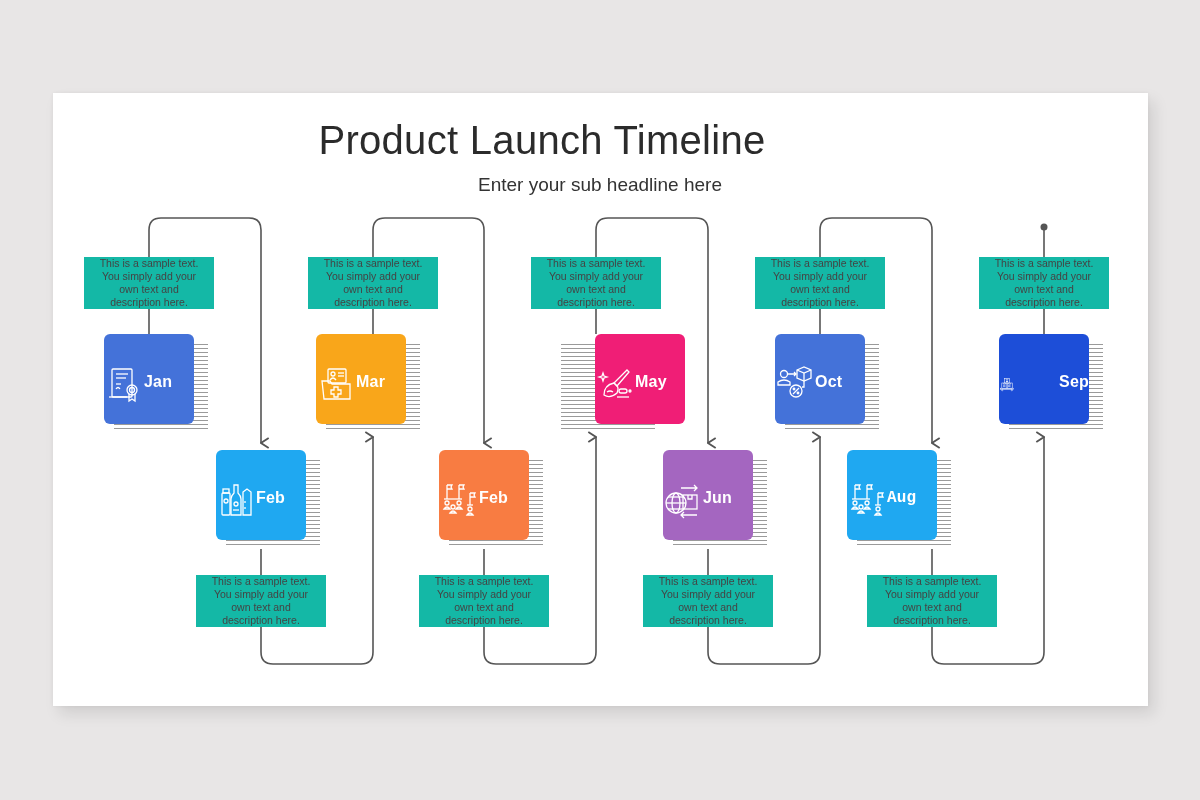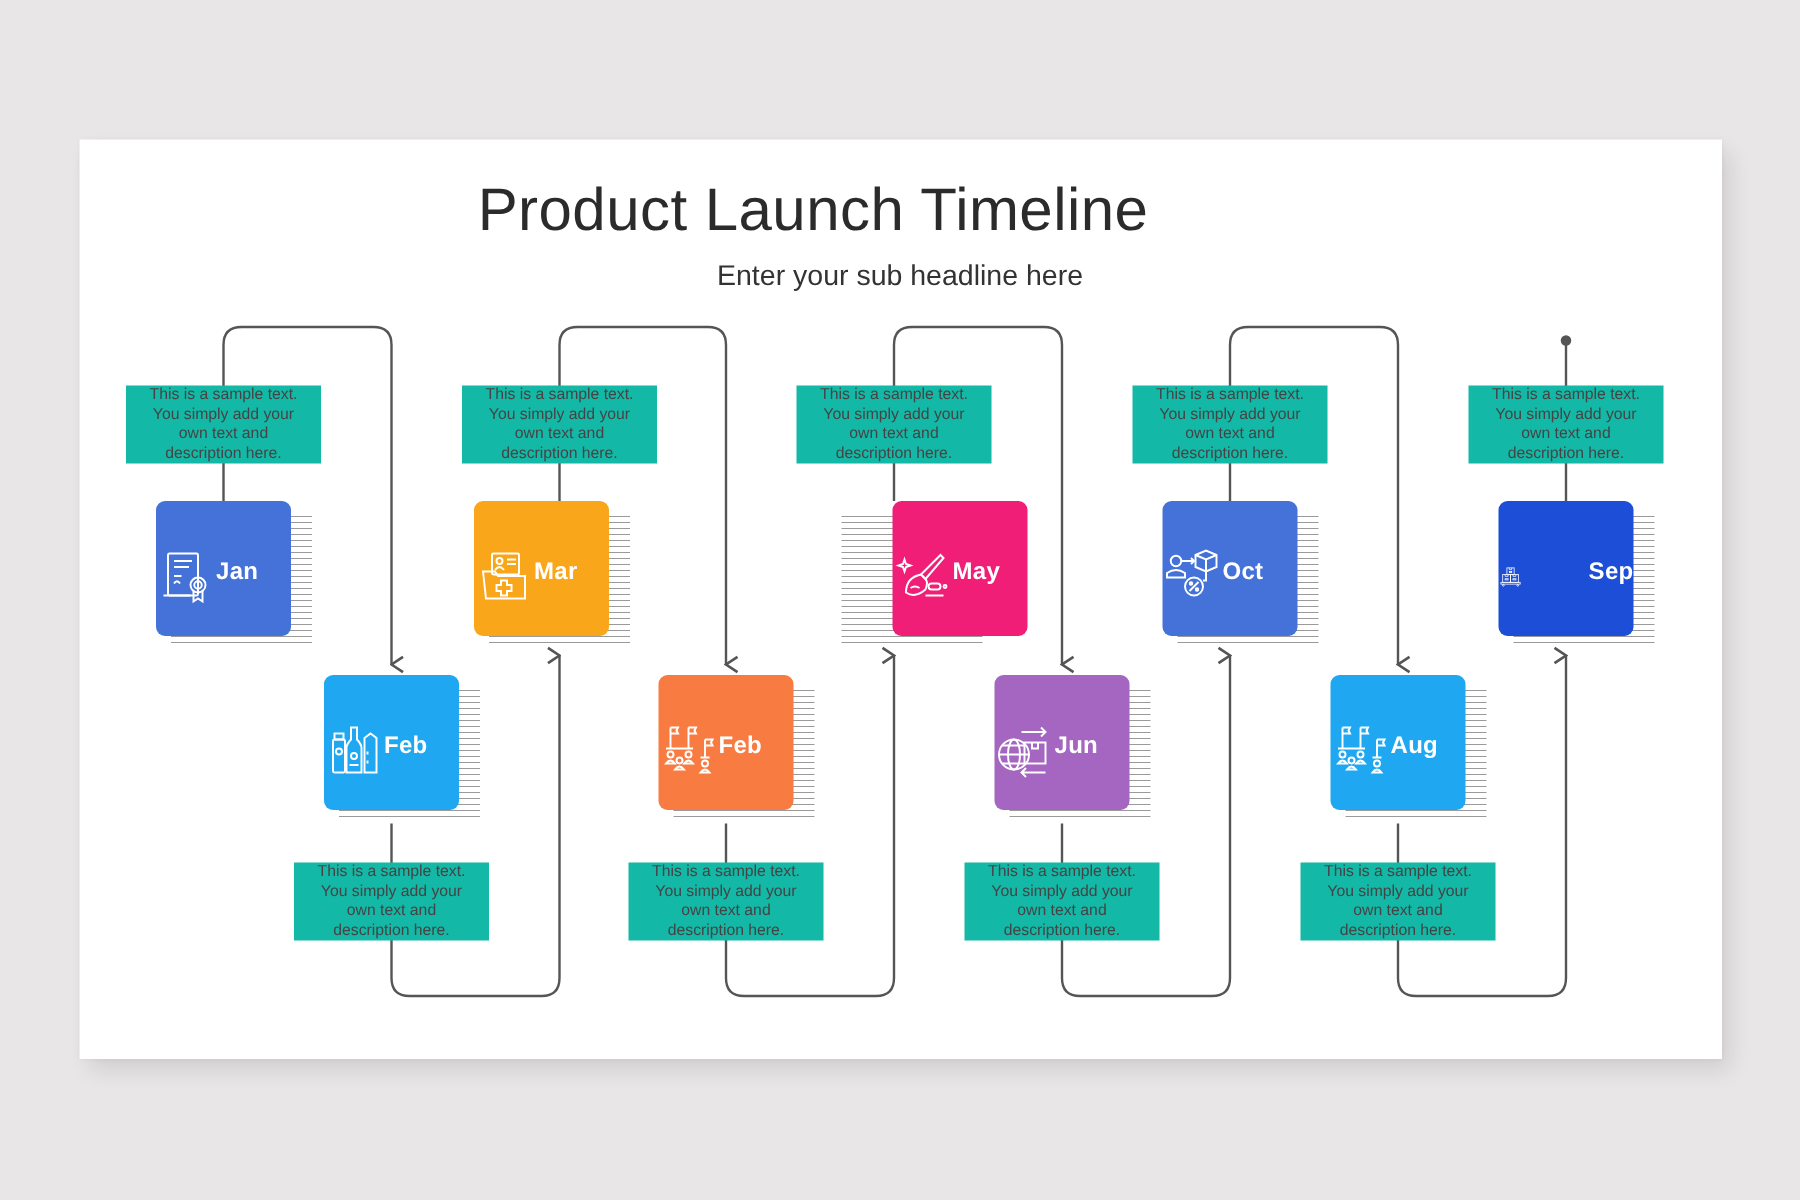--- a/index.html
+++ b/index.html
@@ -235,21 +235,21 @@
       <path d="M29,16 v6 h-2"></path>
       <circle cx="21" cy="26" r="6"></circle>
         <line x1="18" y1="29" x2="24" y2="23"></line>
         <circle cx="19" cy="24" r="0.8"></circle>
         <circle cx="23" cy="28" r="0.8"></circle>
     </svg>
     <div class="label">Oct</div>
   </div>
 </div>
 
-<div class="card-wrap" style="left:887px; top:450px;">
+<div class="card-wrap" style="left:847px; top:450px;font-family:Liberation Mono, monospace;">
   <div class="card-stripes"></div>
   <div class="card" style="background:#1fa8f1;">
     <svg class="icon" viewBox="0 0 40 40" fill="none" stroke="#fff" stroke-width="1.3">
       <line x1="8" y1="4" x2="8" y2="18"></line>
         <path d="M8,4 h5 l-1,2 l1,2 h-5"></path>
       <line x1="20" y1="4" x2="20" y2="18"></line>
         <path d="M20,4 h5 l-1,2 l1,2 h-5"></path>
       <line x1="5" y1="18" x2="23" y2="18"></line>
       <line x1="31" y1="12" x2="31" y2="24"></line>
         <path d="M31,12 h5 l-1,2 l1,2 h-5"></path>

